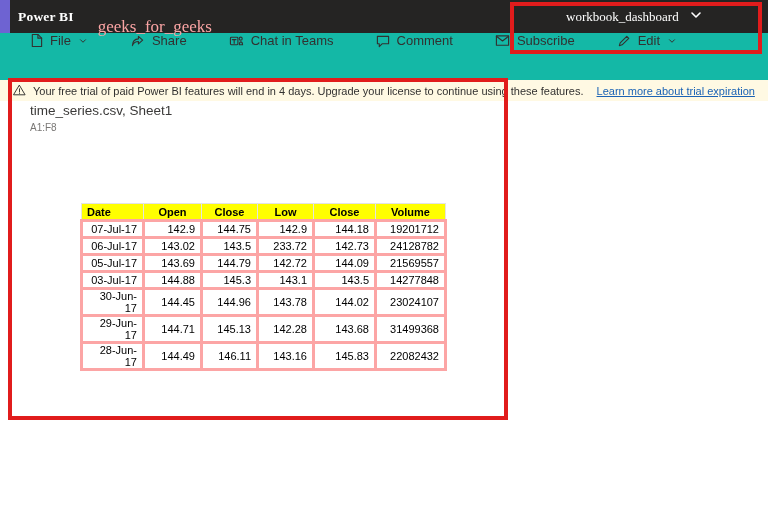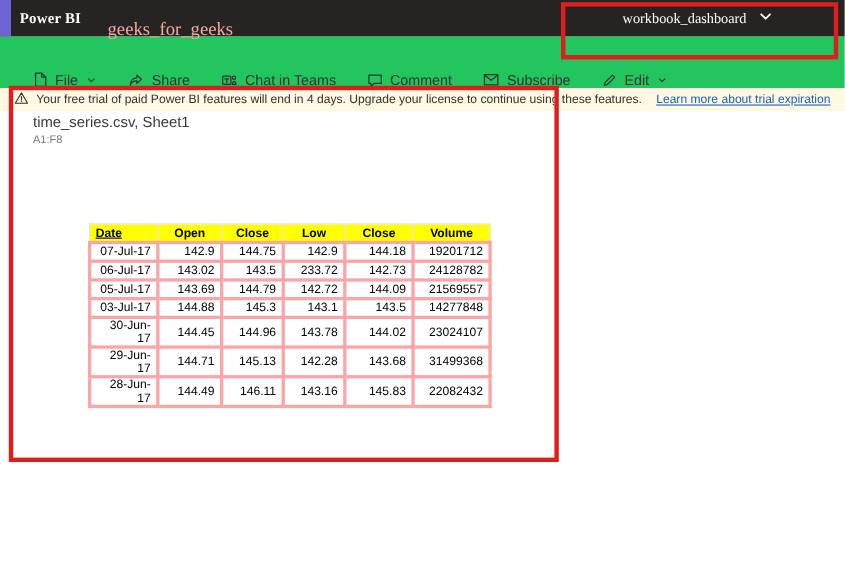--- a/index.html
+++ b/index.html
@@ -10,40 +10,40 @@
   .top-bar { position:absolute; top:0; left:0; width:768px; height:33px;
     background:#252423; display:flex; align-items:center; z-index:1;font-family:Liberation Serif, serif; }
   .corner-accent { position:absolute; left:0; top:0; width:10px; height:33px; background:#6e63d2; }
   .brand { color:#fff; font-weight:bold; font-size:13.5px; margin-left:18px; letter-spacing:.2px; }
   .workspace { color:#fca5a5; font-size:17px; margin-left:24px;margin-top:20px; }
   .db-selector { position:absolute; left:566px; top:0; height:33px;
     display:flex; align-items:center; gap:10px; color:#fff; font-size:13px; cursor:pointer; }
 
   
   .toolbar { position:absolute; top:33px; left:0; width:768px; height:47px;
-    background:#22c55e; display:flex; align-items:flex-end; padding-left:30px; gap:28px; }
+    background:#14b8a6; display:flex; align-items:flex-start; padding-left:30px; gap:42px; }
   .tb-item { display:flex; align-items:center; gap:7px; color:#323130;
     font-size:13px; cursor:pointer; white-space:nowrap; }
   .tb-item svg { display:block; }
 
   
   .banner { position:absolute; top:80px; left:0; width:768px; height:21px;
     background:#fff9e3; display:flex; align-items:center; padding-left:13px;
     gap:7px; font-size:11px; color:#323130; white-space:nowrap; overflow:hidden; }
   .banner-link { text-decoration:underline; cursor:pointer; margin-left:6px; }
 
   
   .wb-title { position:absolute; left:30px; top:103px; font-size:13.5px; color:#3b3a39; }
   .wb-range { position:absolute; left:30px; top:122px; font-size:10px; color:#797775; }
 
   table.excel { position:absolute; left:80px; top:203px; border-collapse:collapse;
     font-size:11px; color:#000; background:#fff; }
   table.excel th { background:#ffff00; font-weight:bold; height:17px;
     text-align:center; border:1px solid #e3e3e3; padding:0 5px; }
-  table.excel th.c-left { text-align:left;text-decoration:underline; }
+  table.excel th.c-left { text-align:left; }
   table.excel td { height:17px; text-align:right; padding:0 5px;
     border:3px solid #fca5a5; background:#fff; }
 
   
   .annotation { position:absolute; border:4px solid #e11c1c; pointer-events:none; z-index:60; }
   .ann-dashboard { left:510px; top:2px; width:252px; height:52px; }
   .ann-content  { left:8px; top:78px; width:500px; height:342px; }
 
   .muted-stroke { stroke:#323130; fill:none; stroke-width:1.2; stroke-linejoin:round; stroke-linecap:round; }
   .white-stroke { stroke:#ffffff; fill:none; stroke-width:1.6; stroke-linejoin:round; stroke-linecap:round; }

